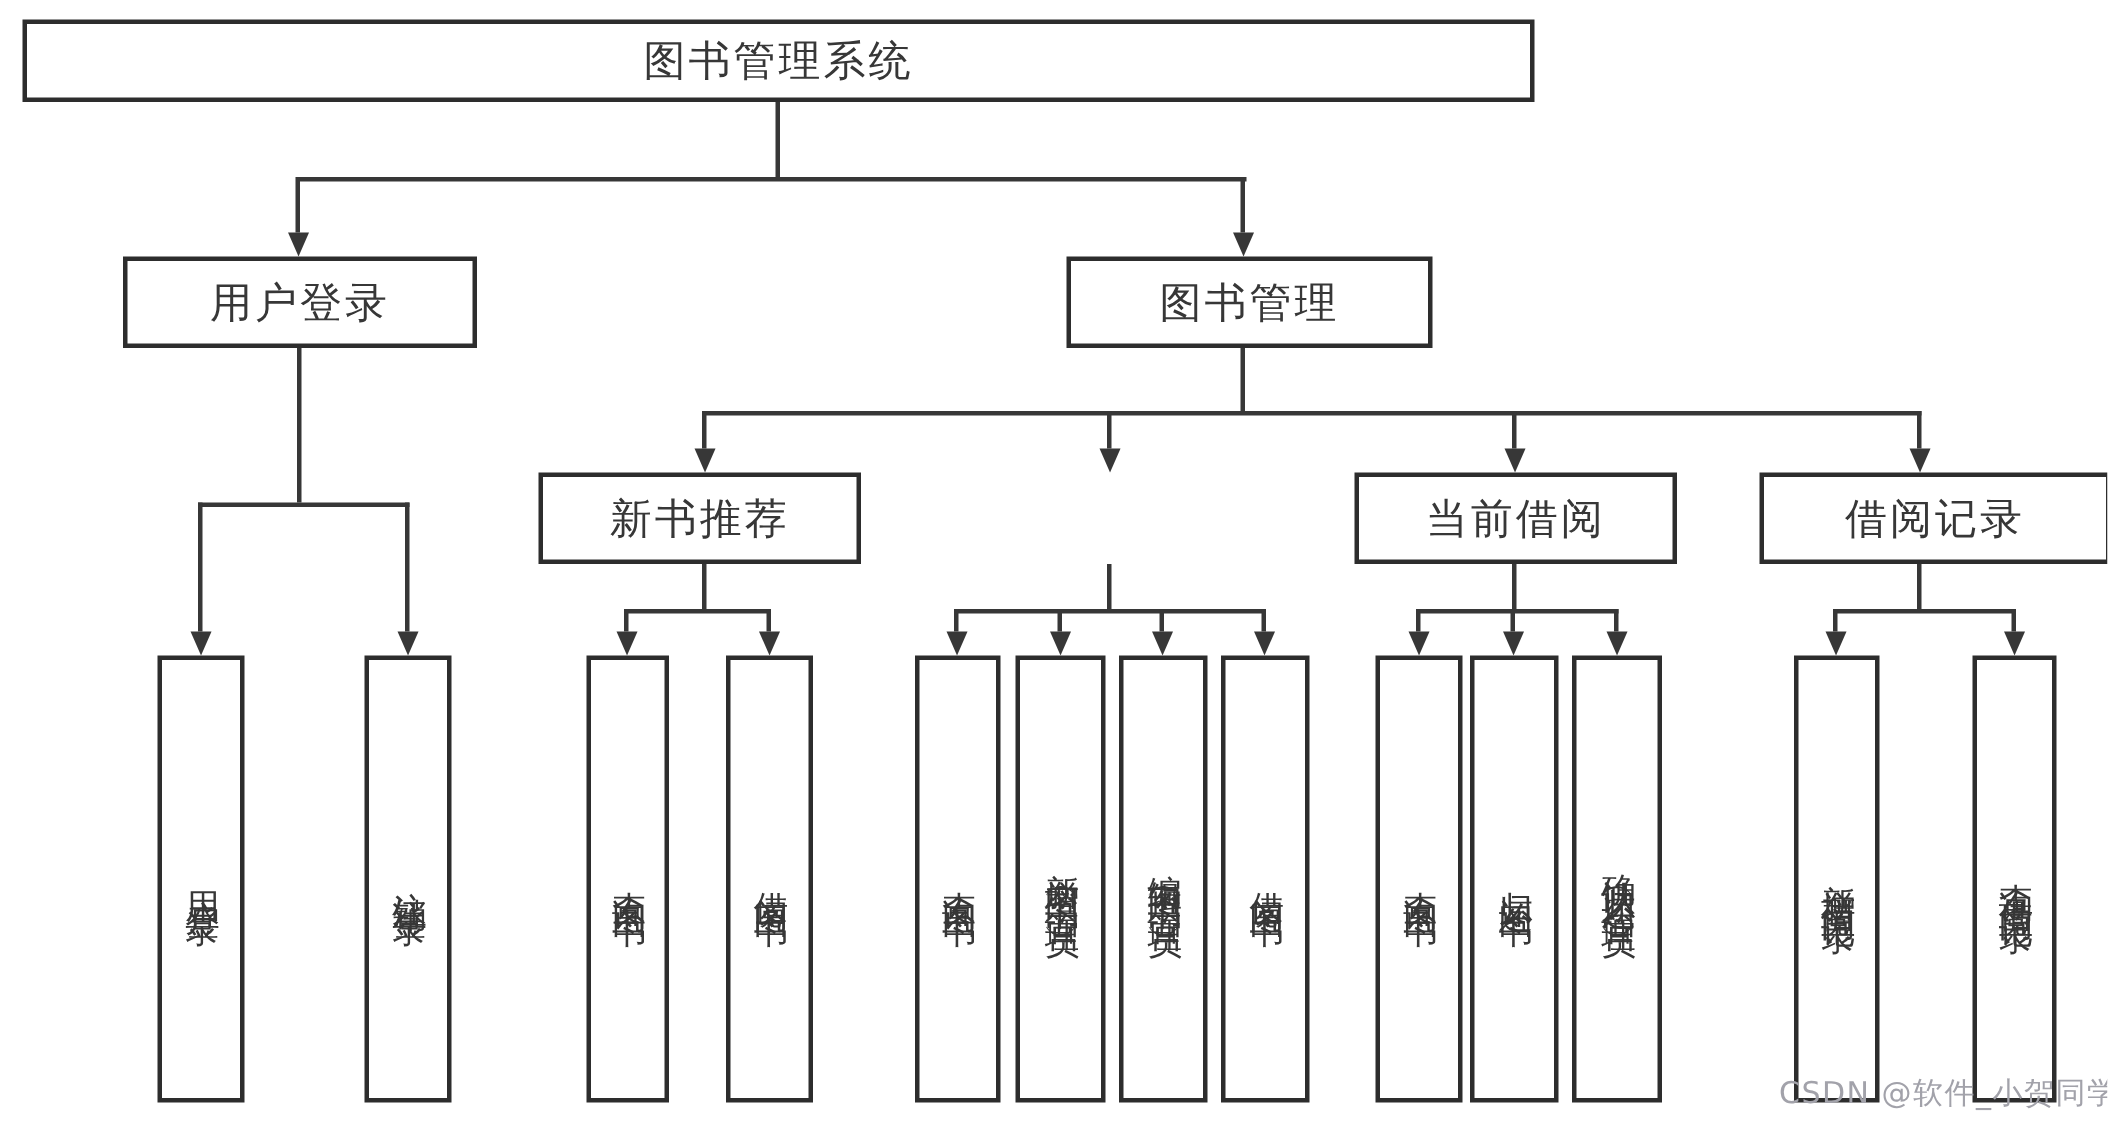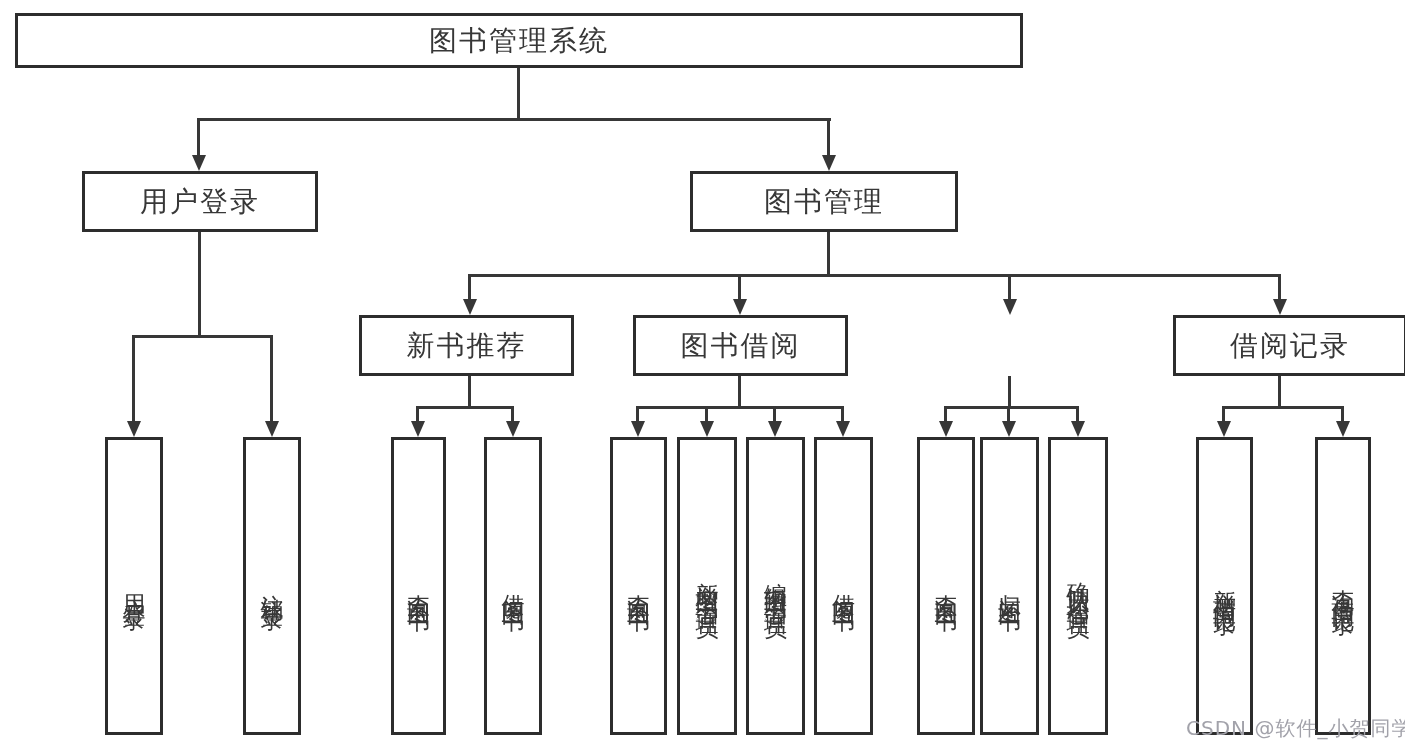--- a/index.html
+++ b/index.html
@@ -74,32 +74,32 @@
   <div class="vl" style="left:1341px;top:406px;height:15px"></div>
 
   <div class="box hbox" style="left:15px;top:13px;width:1008px;height:55px">
     <span>图书管理系统</span>
   </div>
 
   <div class="box hbox" style="left:82px;top:171px;width:236px;height:61px">
     <span>用户登录</span>
   </div>
 
-  <div class="box hbox" style="left:690px;top:171px;width:268px;height:61px">
+  <div class="box hbox" style="left:711px;top:171px;width:244px;height:61px">
     <span>图书管理</span>
   </div>
 
   <div class="box hbox" style="left:359px;top:315px;width:215px;height:61px">
     <span>新书推荐</span>
   </div>
 
-  <div class="box hbox" style="left:633px;top:315px;width:215px;height:61px">
-    <span>图书借阅</span>
+
+  <div class="box hbox" style="left:903px;top:315px;width:215px;height:61px">
+    <span>当前借阅</span>
   </div>
-
 
   <div class="box hbox" style="left:1173px;top:315px;width:234px;height:61px">
     <span>借阅记录</span>
   </div>
 
   <div class="box vbox" style="left:105px;top:437px;width:58px;height:298px">
     <span>用户登录</span>
   </div>
 
   <div class="box vbox" style="left:243px;top:437px;width:58px;height:298px">

